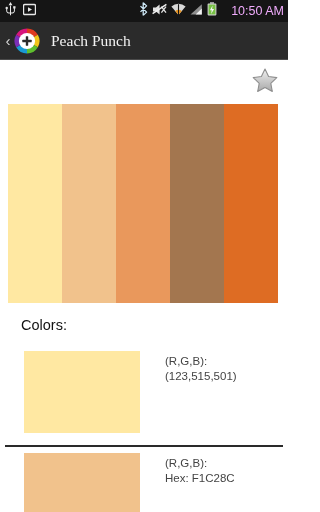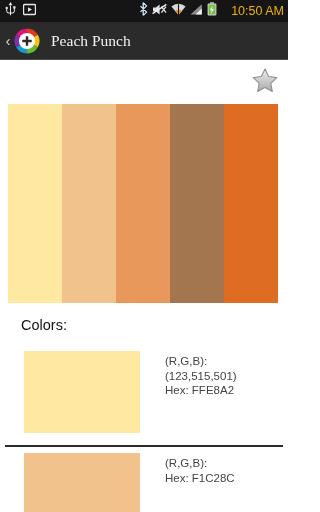--- a/index.html
+++ b/index.html
@@ -20,21 +20,21 @@
     position: absolute; left: 0; top: 0;
     width: 288px; height: 22px;
     background: #151515;
     display: flex; align-items: center;
     padding: 0 4px 0 5px;
   }
   .sb-left { display: flex; align-items: center; gap: 7px; }
   .sb-right { display: flex; align-items: center; gap: 4px; margin-left: auto; }
   .sb-ico { display: block; }
   #status-time {
-    color: #eab308; font-size: 12.5px; line-height: 14px;
+    color: #f0abfc; font-size: 12.5px; line-height: 14px;
     letter-spacing: 0px; margin-left: 10px; white-space: nowrap;
   }
 
   
   #actionbar {
     position: absolute; left: 0; top: 22px;
     width: 288px; height: 38px;
     background: #2b2b2b;
     display: flex; align-items: center;
     border-bottom: 1px solid #4b4b4b;
@@ -209,21 +209,20 @@
 
   <div id="colors-heading">Colors:</div>
 
   <div id="color-list">
 
     <div class="color-row">
       <div class="color-swatch" style="background: rgb(255, 232, 162);"></div>
       <div class="color-info">
         <div>(R,G,B):</div>
         <div>(123,515,501)</div>
-        <div>Hex: FFE8A2</div>
       </div>
     </div>
 
     <div class="row-divider"></div>
 
     <div class="color-row">
       <div class="color-swatch" style="background: rgb(241, 194, 140);"></div>
       <div class="color-info">
         <div>(R,G,B):</div>
         <div>Hex: F1C28C</div>

